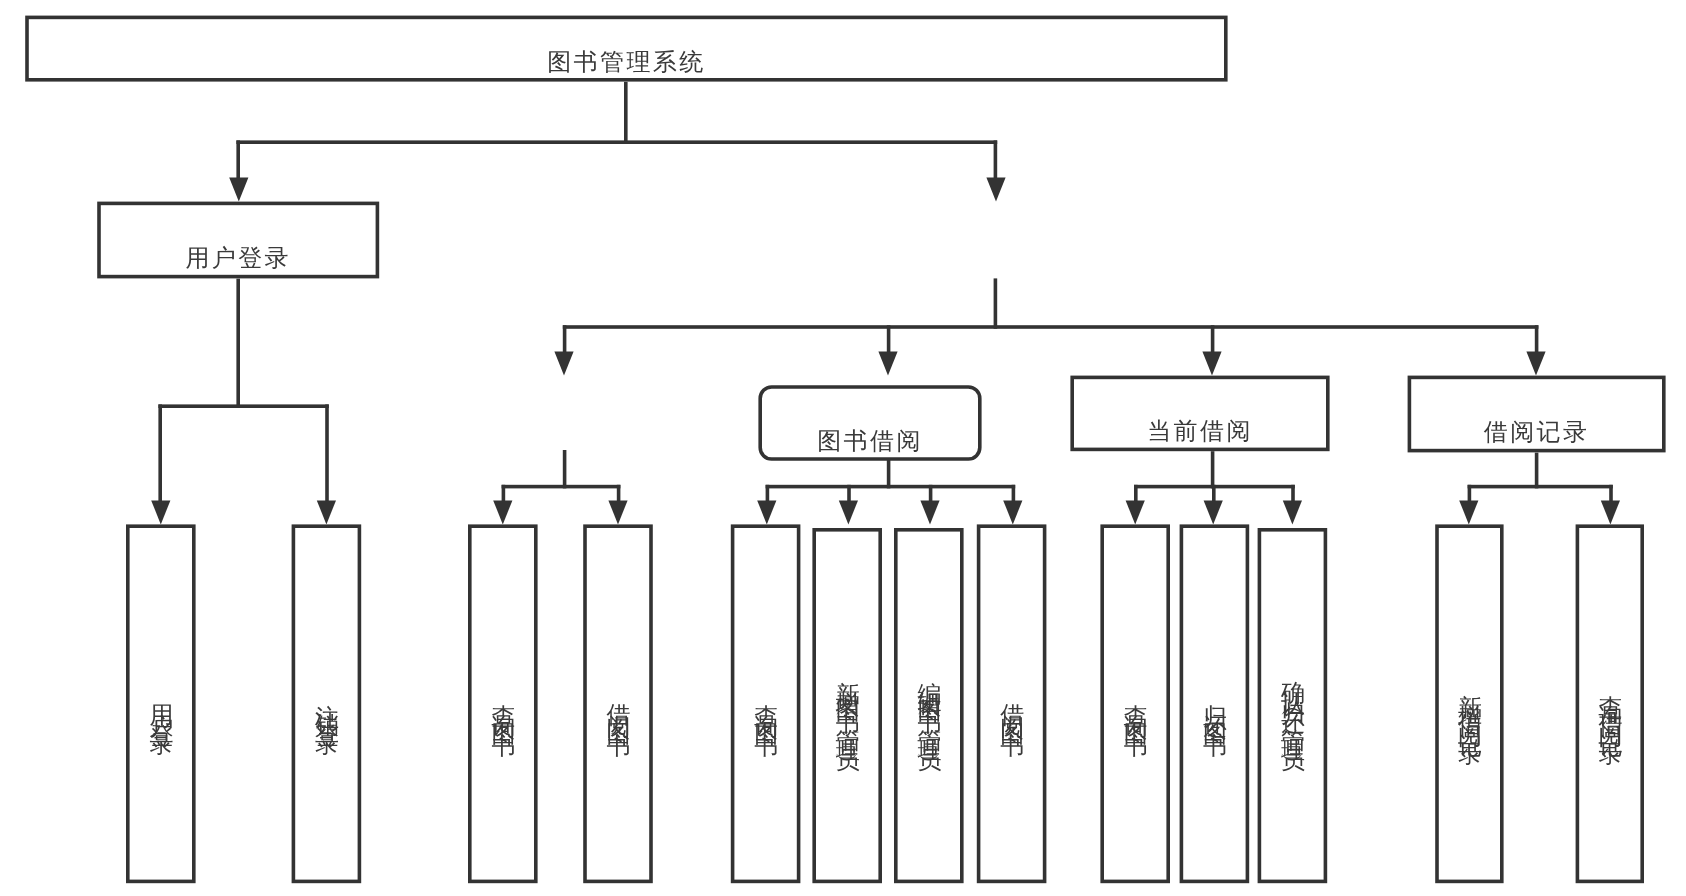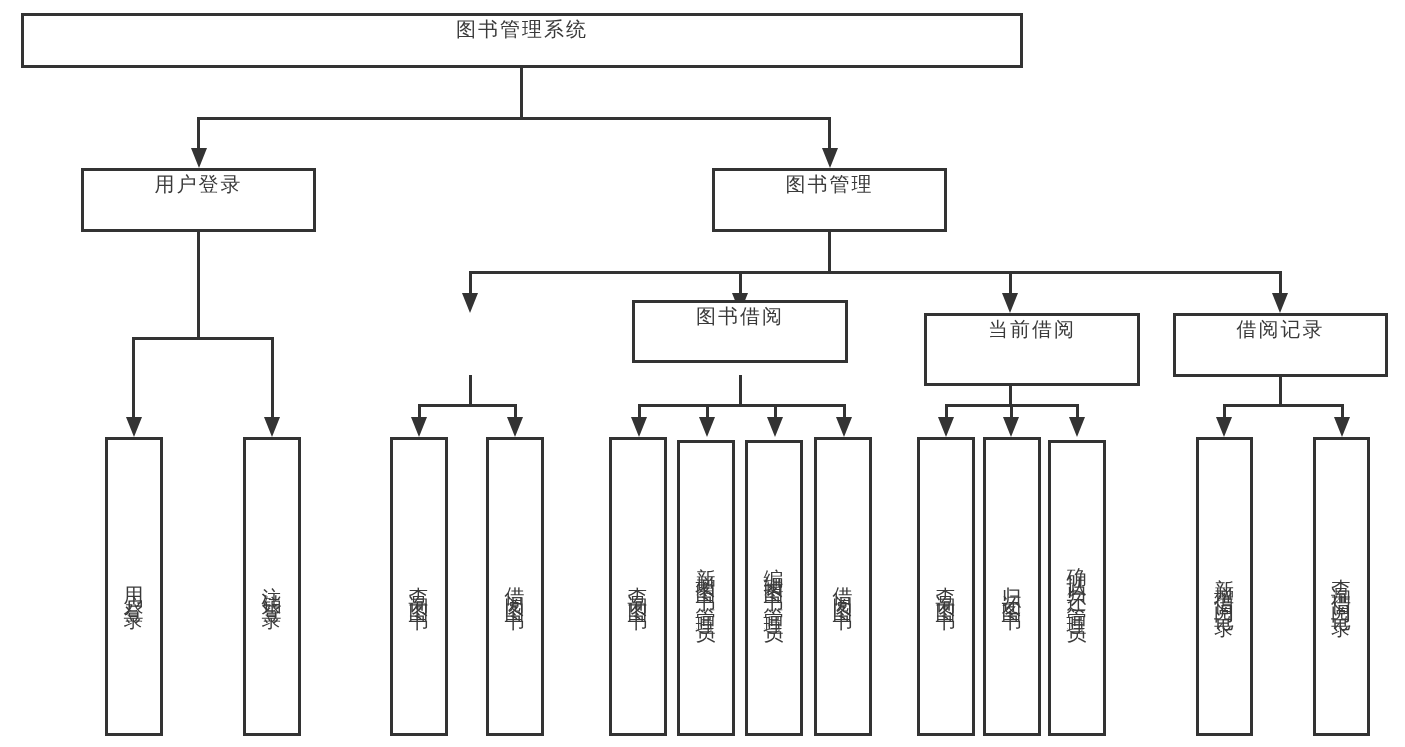--- a/index.html
+++ b/index.html
@@ -15,21 +15,21 @@
     background: #ffffff;
     overflow: hidden;
   }
   
   .box-h {
     position: absolute;
     box-sizing: border-box;
     border: 3px solid #333333;
     background: #ffffff;
     display: flex;
-    align-items: flex-start;
+    align-items: flex-end;
     justify-content: center;
     font-size: 20px;
     letter-spacing: 2px;
     color: #3a3a3a;
     z-index: 2;
   }
   
   .box-v {
     position: absolute;
     box-sizing: border-box;
@@ -92,47 +92,44 @@
 
   <div class="vline" style="left:520px; top:68px; height:51px;"></div>
   <div class="hline" style="left:197px; top:117px; width:634px;"></div>
   <div class="vline" style="left:197px; top:117px; height:33px;"></div>
   <div class="arrow" style="left:191px; top:148px;"></div>
   <div class="vline" style="left:828px; top:117px; height:33px;"></div>
   <div class="arrow" style="left:822px; top:148px;"></div>
 
   <div class="box-h" style="left:81px; top:168px; width:235px; height:64px;">
     <span>用户登录</span>
-  </div>
-  <div class="box-h" style="left:712px; top:168px; width:235px; height:64px;">
-    <span>图书管理</span>
   </div>
 
   <div class="vline" style="left:197px; top:232px; height:108px;"></div>
   <div class="hline" style="left:132px; top:337px; width:142px;"></div>
   <div class="vline" style="left:132px; top:337px; height:83px;"></div>
   <div class="arrow" style="left:126px; top:417px;"></div>
   <div class="vline" style="left:271px; top:337px; height:83px;"></div>
   <div class="arrow" style="left:264px; top:417px;"></div>
 
   <div class="vline" style="left:828px; top:232px; height:42px;"></div>
   <div class="hline" style="left:469px; top:271px; width:813px;"></div>
   <div class="vline" style="left:469px; top:271px; height:26px;"></div>
   <div class="arrow" style="left:462px; top:293px;"></div>
   <div class="vline" style="left:739px; top:271px; height:26px;"></div>
   <div class="arrow" style="left:732px; top:293px;"></div>
   <div class="vline" style="left:1009px; top:271px; height:26px;"></div>
   <div class="arrow" style="left:1002px; top:293px;"></div>
   <div class="vline" style="left:1279px; top:271px; height:26px;"></div>
   <div class="arrow" style="left:1272px; top:293px;"></div>
 
-  <div class="box-h" style="left:632px; top:300px; width:216px; height:63px;">
+  <div class="box-h" style="left:632px; top:321px; width:186px; height:63px;border-radius:11px;">
     <span>图书借阅</span>
   </div>
-  <div class="box-h" style="left:924px; top:313px; width:216px; height:73px;font-family:Liberation Mono, monospace;">
+  <div class="box-h" style="left:892px; top:313px; width:216px; height:63px;font-family:Liberation Mono, monospace;">
     <span>当前借阅</span>
   </div>
   <div class="box-h" style="left:1173px; top:313px; width:215px; height:64px;">
     <span>借阅记录</span>
   </div>
 
   <div class="vline" style="left:469px; top:375px; height:32px;"></div>
   <div class="hline" style="left:418px; top:404px; width:99px;"></div>
   <div class="vline" style="left:418px; top:404px; height:16px;"></div>
   <div class="arrow" style="left:411px; top:417px;"></div>

